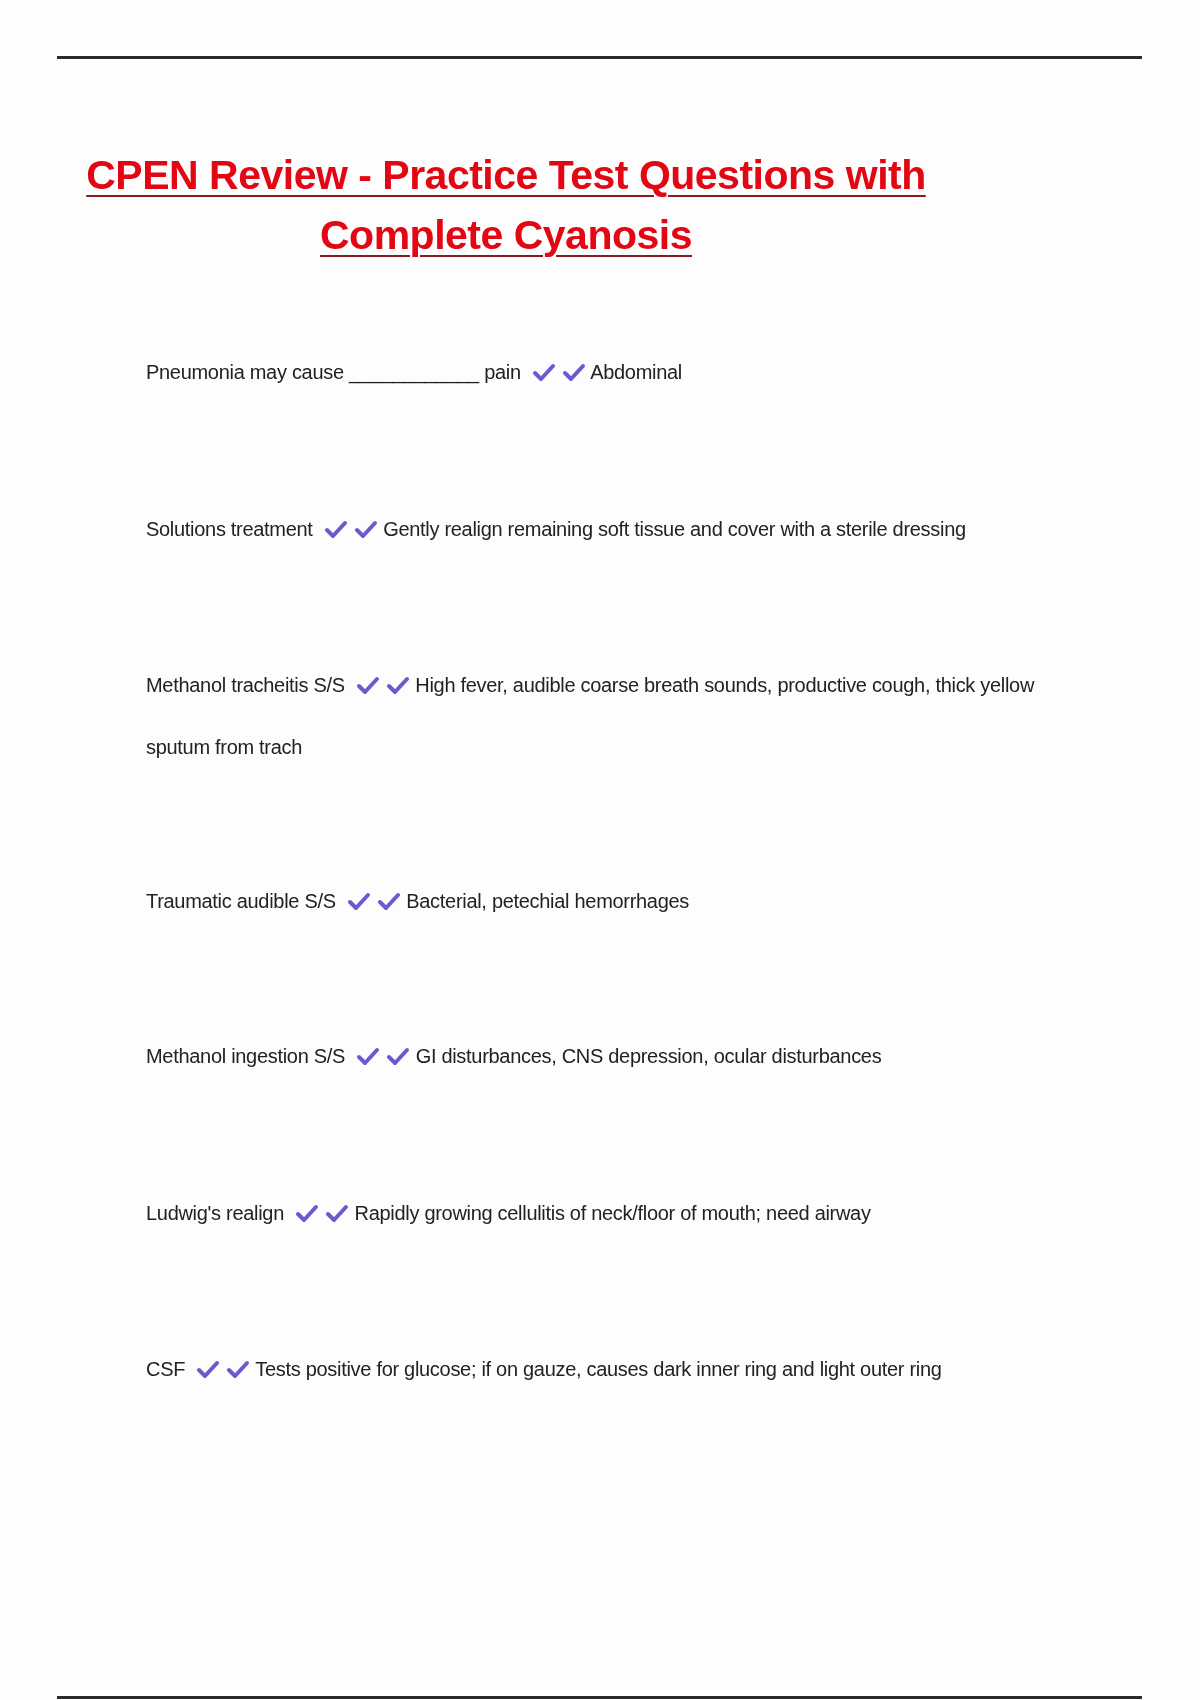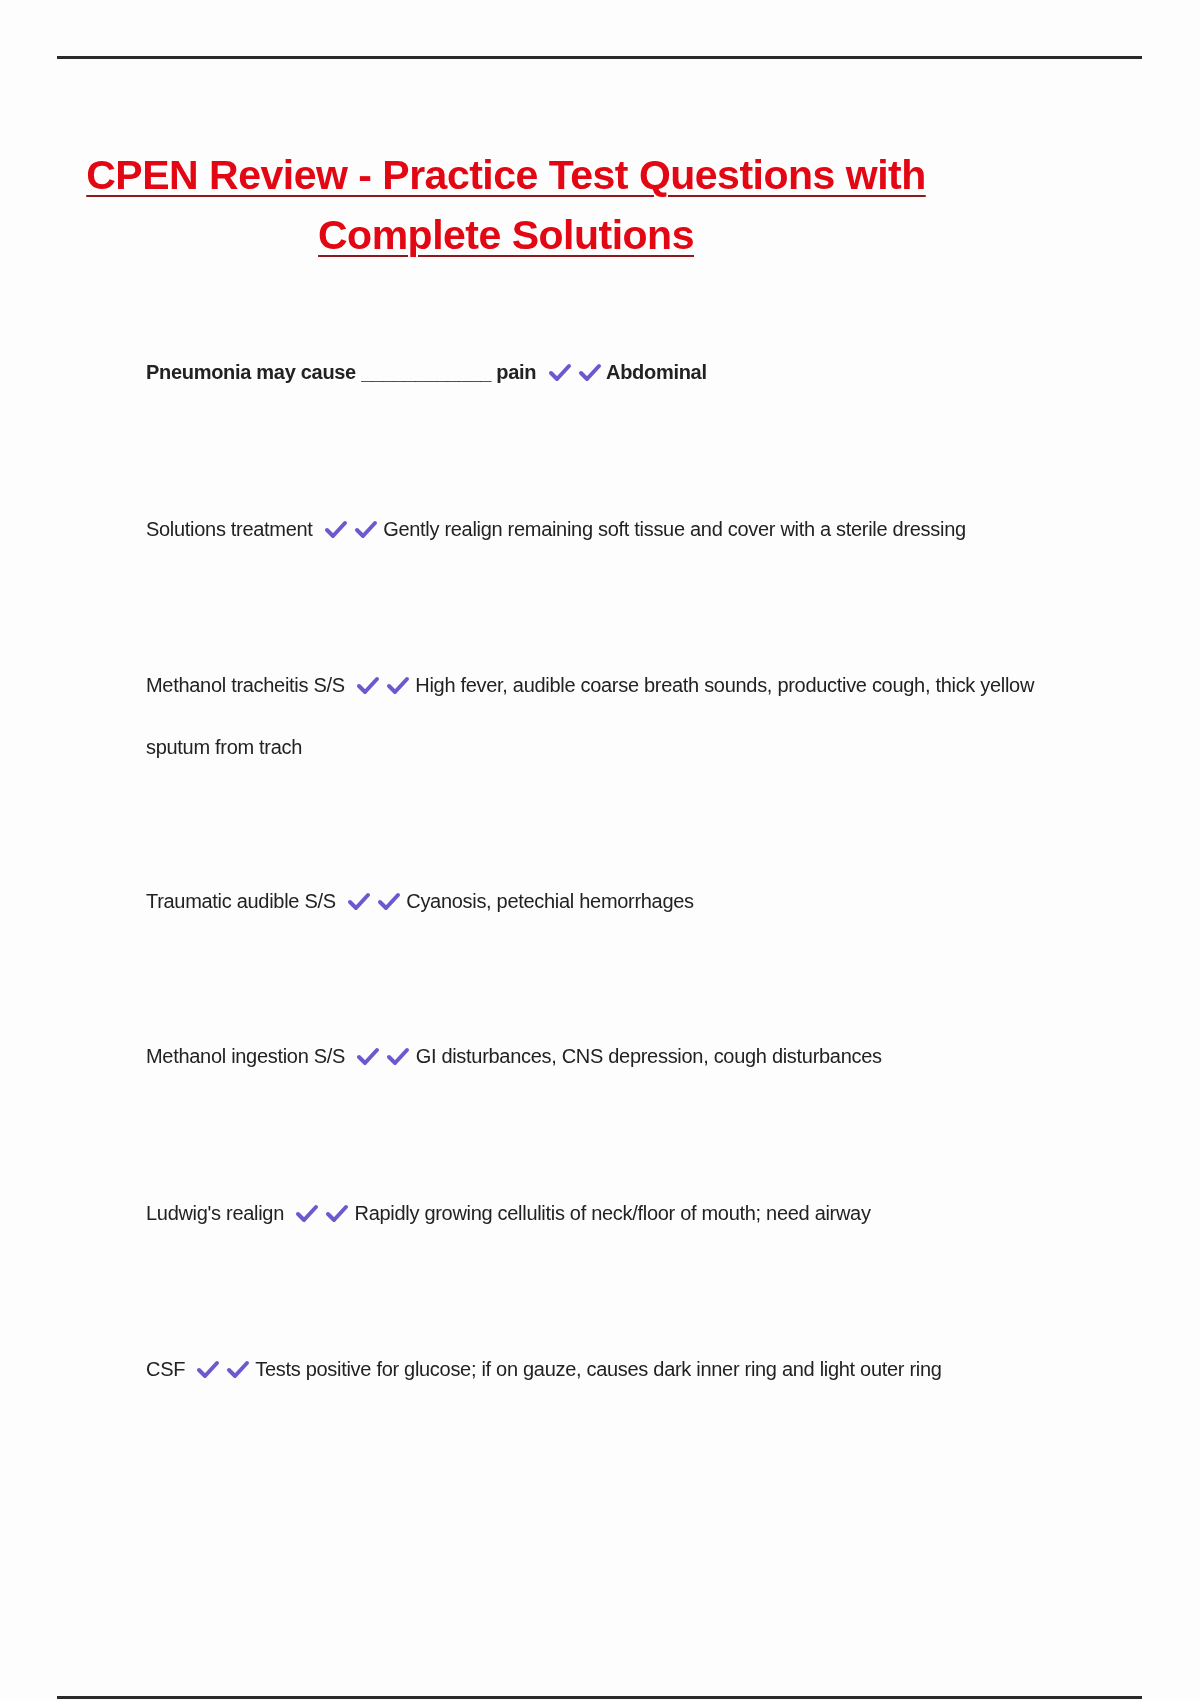--- a/index.html
+++ b/index.html
@@ -18,24 +18,24 @@
   .check { display:inline-block; width:24px; height:20px; vertical-align:-3px; margin-left:6px; }
   .check svg { width:24px; height:20px; }
 </style>
 </head>
 <body>
 
 <div class="rule top"></div>
 
 <div class="title">
   <span>CPEN Review - Practice Test Questions with</span><br>
-  <span>Complete Solutions</span>
+  <span>Complete Cyanosis</span>
 </div>
 
-<div class="qa" style="top:341px;font-weight:bold;">
+<div class="qa" style="top:341px;">
   <span>Pneumonia may cause ____________ pain</span>
   <span class="check"><svg viewBox="0 0 24 20">
         <path d="M3 11 L9 17 L21 4" stroke="#6a5acd" stroke-width="4" fill="none" stroke-linecap="round" stroke-linejoin="round"></path>
       </svg></span><span class="check"><svg viewBox="0 0 24 20">
         <path d="M3 11 L9 17 L21 4" stroke="#6a5acd" stroke-width="4" fill="none" stroke-linecap="round" stroke-linejoin="round"></path>
       </svg></span>
   <span>Abdominal</span>
 </div>
 
 <div class="qa" style="top:498px;">
@@ -58,31 +58,31 @@
   <span>High fever, audible coarse breath sounds, productive cough, thick yellow sputum from trach</span>
 </div>
 
 <div class="qa" style="top:870px;">
   <span>Traumatic audible S/S</span>
   <span class="check"><svg viewBox="0 0 24 20">
         <path d="M3 11 L9 17 L21 4" stroke="#6a5acd" stroke-width="4" fill="none" stroke-linecap="round" stroke-linejoin="round"></path>
       </svg></span><span class="check"><svg viewBox="0 0 24 20">
         <path d="M3 11 L9 17 L21 4" stroke="#6a5acd" stroke-width="4" fill="none" stroke-linecap="round" stroke-linejoin="round"></path>
       </svg></span>
-  <span>Cyanosis, petechial hemorrhages</span>
+  <span>Bacterial, petechial hemorrhages</span>
 </div>
 
 <div class="qa" style="top:1025px;">
   <span>Methanol ingestion S/S</span>
   <span class="check"><svg viewBox="0 0 24 20">
         <path d="M3 11 L9 17 L21 4" stroke="#6a5acd" stroke-width="4" fill="none" stroke-linecap="round" stroke-linejoin="round"></path>
       </svg></span><span class="check"><svg viewBox="0 0 24 20">
         <path d="M3 11 L9 17 L21 4" stroke="#6a5acd" stroke-width="4" fill="none" stroke-linecap="round" stroke-linejoin="round"></path>
       </svg></span>
-  <span>GI disturbances, CNS depression, cough disturbances</span>
+  <span>GI disturbances, CNS depression, ocular disturbances</span>
 </div>
 
 <div class="qa" style="top:1182px;">
   <span>Ludwig's realign</span>
   <span class="check"><svg viewBox="0 0 24 20">
         <path d="M3 11 L9 17 L21 4" stroke="#6a5acd" stroke-width="4" fill="none" stroke-linecap="round" stroke-linejoin="round"></path>
       </svg></span><span class="check"><svg viewBox="0 0 24 20">
         <path d="M3 11 L9 17 L21 4" stroke="#6a5acd" stroke-width="4" fill="none" stroke-linecap="round" stroke-linejoin="round"></path>
       </svg></span>
   <span>Rapidly growing cellulitis of neck/floor of mouth; need airway</span>

